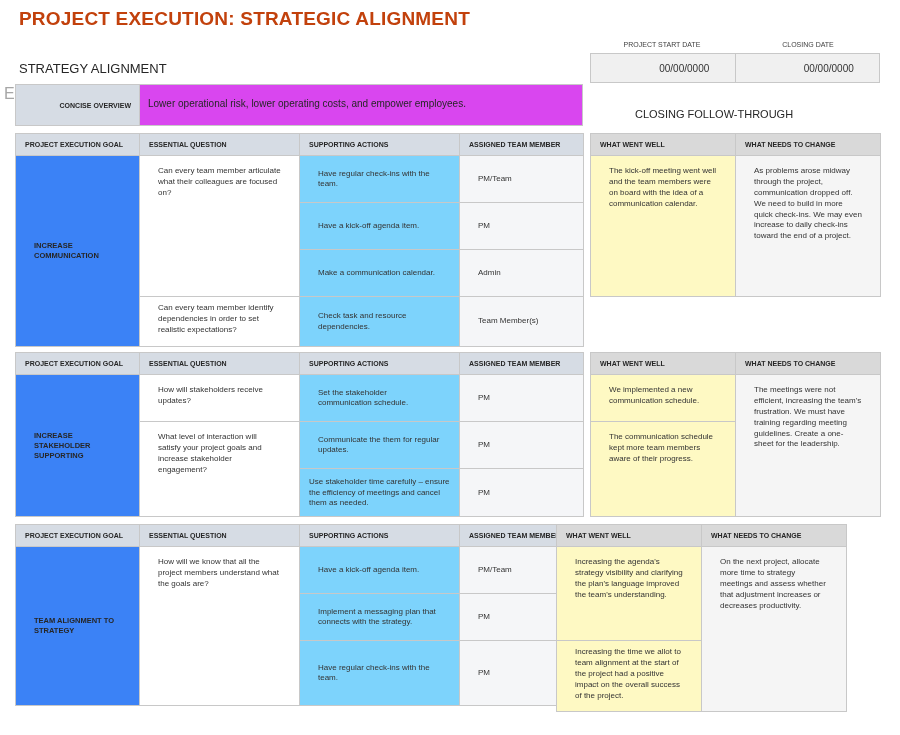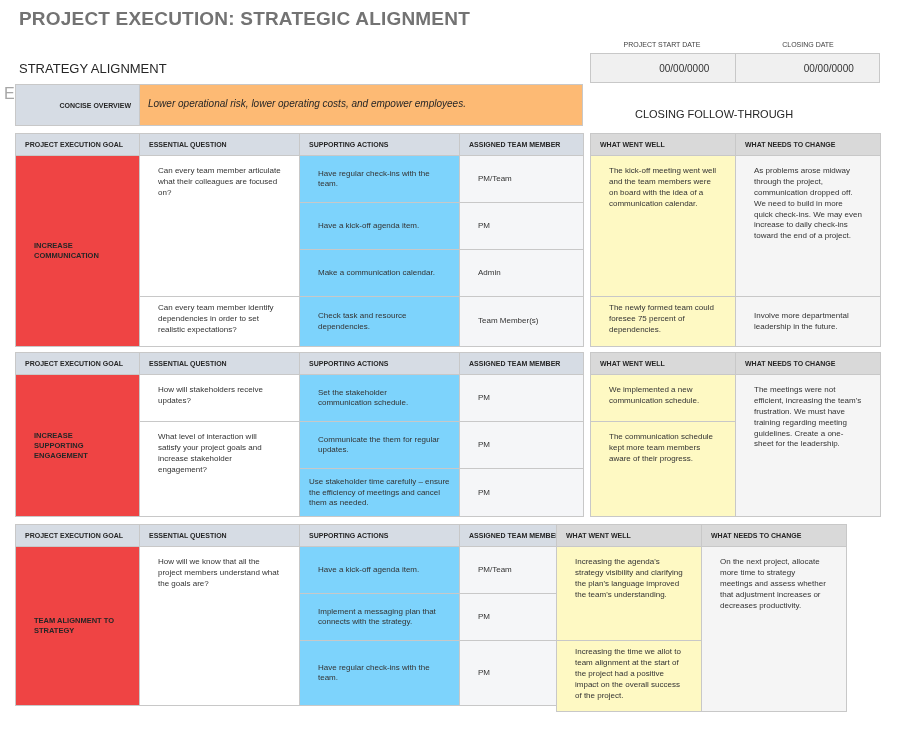--- a/index.html
+++ b/index.html
@@ -1,33 +1,33 @@
 <!DOCTYPE html>
 <html><head>
 <meta charset="utf-8">
 <style>
   * { box-sizing: border-box; margin: 0; padding: 0; }
   body { width: 900px; height: 735px; background: #ffffff; font-family: "Liberation Sans", sans-serif; color: #333; position: relative; overflow: hidden; }
   .abs { position: absolute; }
-  .title { left: 19px; top: 8px; font-size: 19px; font-weight: bold; color: #737373; letter-spacing: 0.2px; }
+  .title { left: 19px; top: 8px; font-size: 19px; font-weight: bold; color: #c2410c; letter-spacing: 0.2px; }
   .subtitle { left: 4px; top: 37px; font-size: 16px; color: #a6a6a6; margin-top: 48px; }
   .section { left: 19px; top: 61px; font-size: 13px; color: #262626; }
   .date-label { font-size: 7px; color: #404040; text-align: center; width: 144px; top: 41px; }
   .date-box { top: 53px; height: 30px; width: 290px; left: 590px; display: flex; border: 1px solid #c8c8c8; background: #f0f0f0; }
   .date-box div { flex: 1; display: flex; align-items: center; justify-content: center; font-size: 10px; color: #333; margin-left: 43px; }
   .date-box div:first-child { border-right: 1px solid #c8c8c8; }
   .overview { left: 15px; top: 84px; width: 568px; height: 42px; display: flex; border: 1px solid #c8c8c8; }
   .overview .lbl { width: 124px; background: #d6dce4; display: flex; align-items: center; justify-content: flex-end; padding-right: 8px; font-size: 7px; font-weight: bold; color: #262626; border-right: 1px solid #c8c8c8; }
-  .overview .val { flex: 1; background: #fdba74; padding: 13px 8px; font-size: 10px; color: #262626; font-style: italic; }
+  .overview .val { flex: 1; background: #d946ef; padding: 13px 8px; font-size: 10px; color: #262626; }
   .closing-title { left: 594px; top: 108px; font-size: 11px; color: #262626; margin-left: 41px; }
   table { border-collapse: collapse; position: absolute; table-layout: fixed; font-size: 8px; }
   td, th { border: 1px solid #c8c8c8; vertical-align: top; padding: 10px 18px; line-height: 1.35; color: #333; text-align: left; }
   th { background: #d6dce4; font-size: 7px; font-weight: bold; color: #262626; padding: 6px 9px; height: 22px; vertical-align: middle; }
   .right th { background: #d9d9d9; }
-  td.goal { background: #ef4444; font-weight: bold; font-size: 7.5px; color: #262626; vertical-align: middle; }
+  td.goal { background: #3b82f6; font-weight: bold; font-size: 7.5px; color: #262626; vertical-align: middle; }
   td.q { background: #fff; }
   td.act { background: #7dd3fc; vertical-align: middle; }
   td.mem { background: #f5f6f8; vertical-align: middle; }
   td.well { background: #fef9c3; }
   td.chg { background: #f5f5f5; }
 </style>
 </head>
 <body>
 
 <div class="abs title">PROJECT EXECUTION: STRATEGIC ALIGNMENT</div>
@@ -91,43 +91,39 @@
     </colgroup>
   <tbody>
       <tr style="height:22px">
     <th>WHAT WENT WELL</th>
     <th>WHAT NEEDS TO CHANGE</th>
   </tr>
   <tr style="height:141px">
     <td class="well">The kick-off meeting went well and the team members were on board with the idea of a communication calendar.</td>
     <td class="chg">As problems arose midway through the project, communication dropped off. We need to build in more quick check-ins. We may even increase to daily check-ins toward the end of a project.</td>
   </tr>
-  <tr style="height:47px">
-    <td class="well" style="padding-top:6px">The newly formed team could foresee 75 percent of dependencies.</td>
-    <td class="chg" style="vertical-align:middle">Involve more departmental leadership in the future.</td>
-  </tr>
 </tbody>
   </table>
 
 <table style="left:15px; top:352px; width:568px;">
   <colgroup>
       <col style="width:124px">
       <col style="width:160px">
       <col style="width:160px">
       <col style="width:124px">
     </colgroup>
   <tbody>
       <tr style="height:22px">
     <th>PROJECT EXECUTION GOAL</th>
     <th>ESSENTIAL QUESTION</th>
     <th>SUPPORTING ACTIONS</th>
     <th>ASSIGNED TEAM MEMBER</th>
   </tr>
   <tr style="height:47px">
-    <td class="goal" rowspan="3">INCREASE SUPPORTING ENGAGEMENT</td>
+    <td class="goal" rowspan="3">INCREASE STAKEHOLDER SUPPORTING</td>
     <td class="q">How will stakeholders receive updates?</td>
     <td class="act">Set the stakeholder communication schedule.</td>
     <td class="mem">PM</td>
   </tr>
   <tr style="height:47px">
     <td class="q" rowspan="2">What level of interaction will satisfy your project goals and increase stakeholder engagement?</td>
     <td class="act">Communicate the them for regular updates.</td>
     <td class="mem">PM</td>
   </tr>
   <tr style="height:48px">

